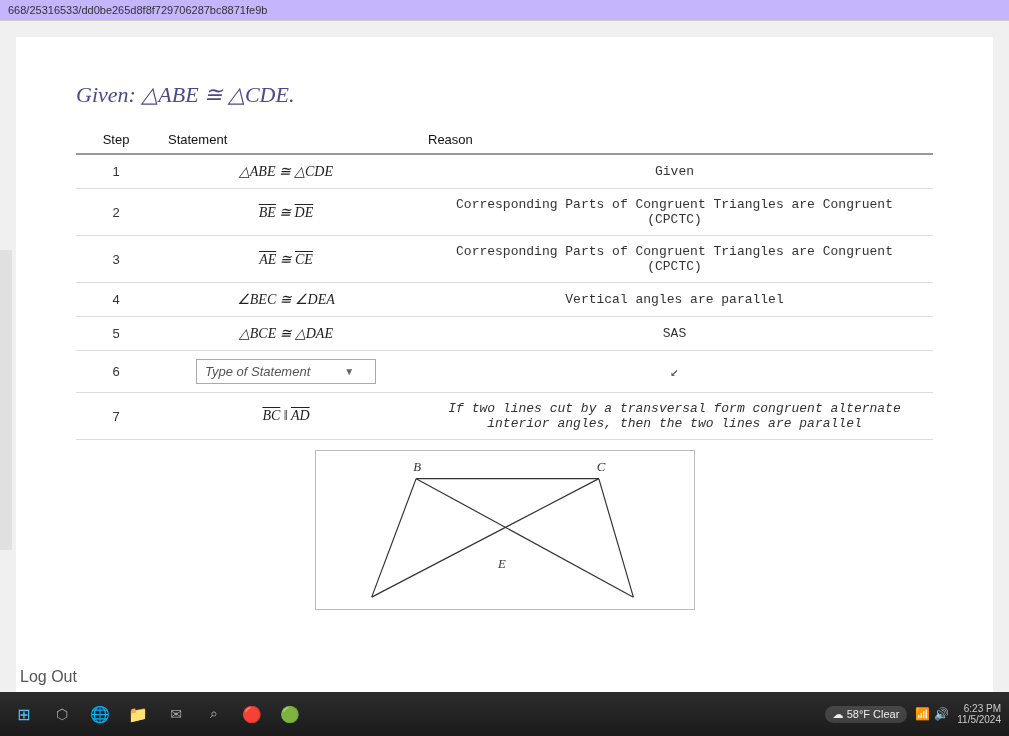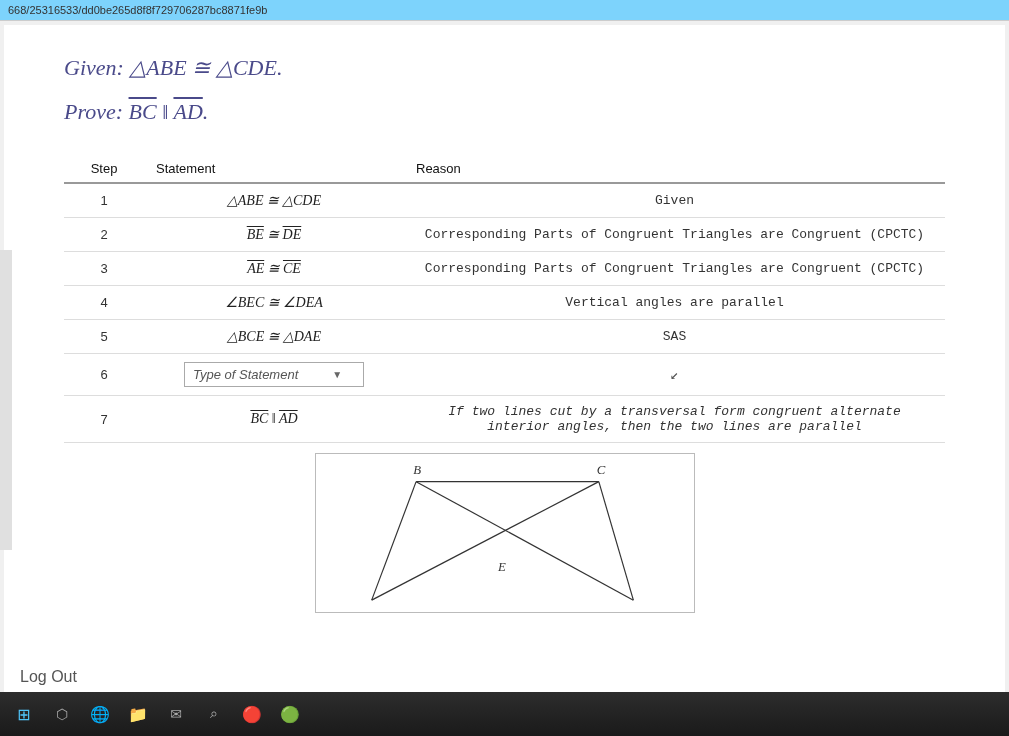--- a/index.html
+++ b/index.html
@@ -6,32 +6,32 @@
     body {
       font-family: 'Times New Roman', Times, serif;
       background: #f0f0f0;
       width: 1009px;
       height: 736px;
       overflow: hidden;
       position: relative;
     }
 
     .url-bar {
-      background: #7dd3fc;
+      background: #c4b5fd;
       padding: 4px 8px;
       font-size: 11px;
       font-family: Arial, sans-serif;
       color: #333;
       border-bottom: 1px solid #ccc;
     }
 
     .main-content {
       background: white;
-      margin: 4px;
-      padding: 30px 60px 20px 60px;
+      margin: 16px;
+      padding: 45px 60px 20px 60px;
       min-height: 680px;
       overflow: hidden;
     }
 
     .given-text {
       font-size: 22px;
       color: #4a4a8a;
       margin-bottom: 18px;
       font-style: italic;
     }
@@ -226,26 +226,20 @@
   <span>668/25316533/dd0be265d8f8f729706287bc8871fe9b</span>
 </div>
 
 <div class="main-content">
 
   <div class="given-text">
     <span>Given: </span>
     <span>△ABE ≅ △CDE.</span>
   </div>
 
-  <div class="prove-text">
-    <span>Prove: </span>
-    <span class="overline">BC</span>
-    <span> ‖ </span>
-    <span class="overline">AD</span><span>.</span>
-  </div>
 
   <table class="proof-table">
     <thead>
       <tr>
         <th>Step</th>
         <th>Statement</th>
         <th>Reason</th>
       </tr>
     </thead>
     <tbody>
@@ -366,13 +360,27 @@
   <div class="taskbar-icon">
     <span style="color:#aaa; font-size:14px;">⌕</span>
   </div>
   <div class="taskbar-icon">
     <span style="font-size:16px;">🔴</span>
   </div>
   <div class="taskbar-icon">
     <span style="font-size:16px;">🟢</span>
   </div>
 
+  <div class="taskbar-right">
+    <div class="weather-badge">
+      <span>☁ </span>
+      <span>58°F  Clear</span>
+    </div>
+    <div style="display:flex;gap:4px;align-items:center;">
+      <span style="color:#ccc;font-size:12px;">📶</span>
+      <span style="color:#ccc;font-size:12px;">🔊</span>
+    </div>
+    <div class="system-tray">
+      <span>6:23 PM</span>
+      <span>11/5/2024</span>
+    </div>
+  </div>
 </div>
 
 </body></html>

